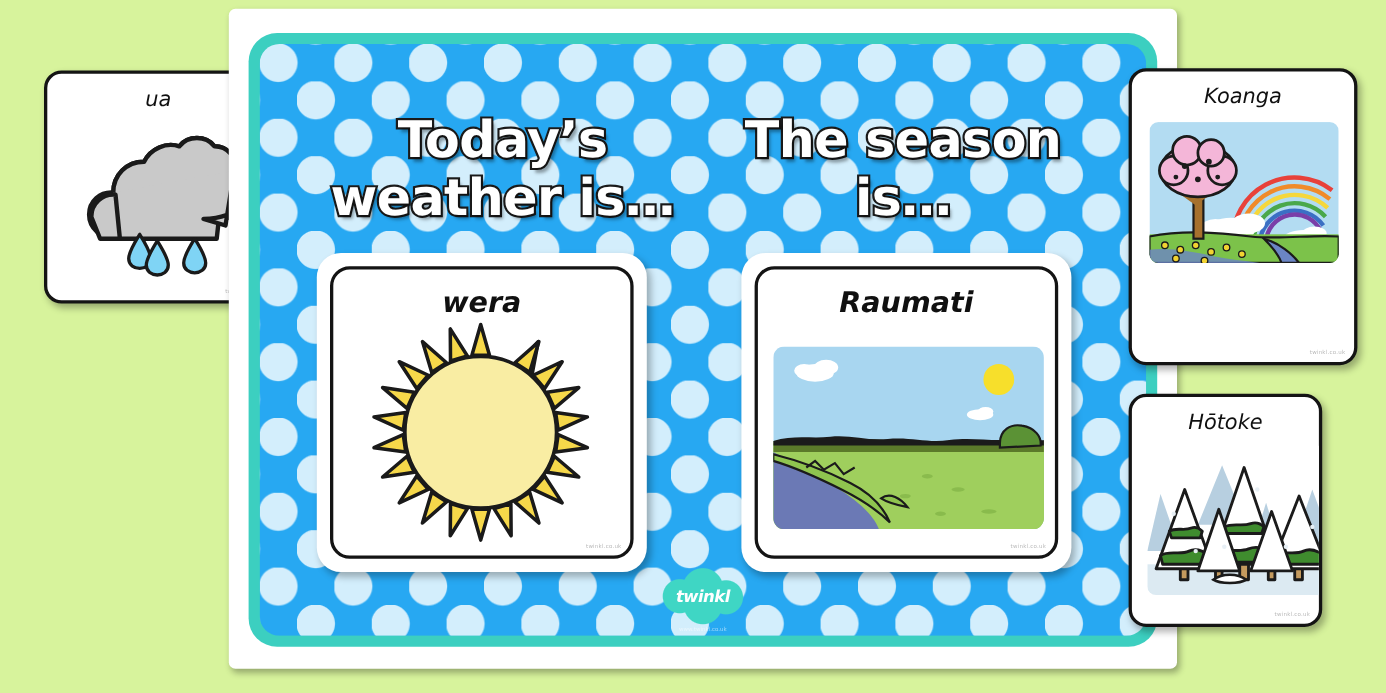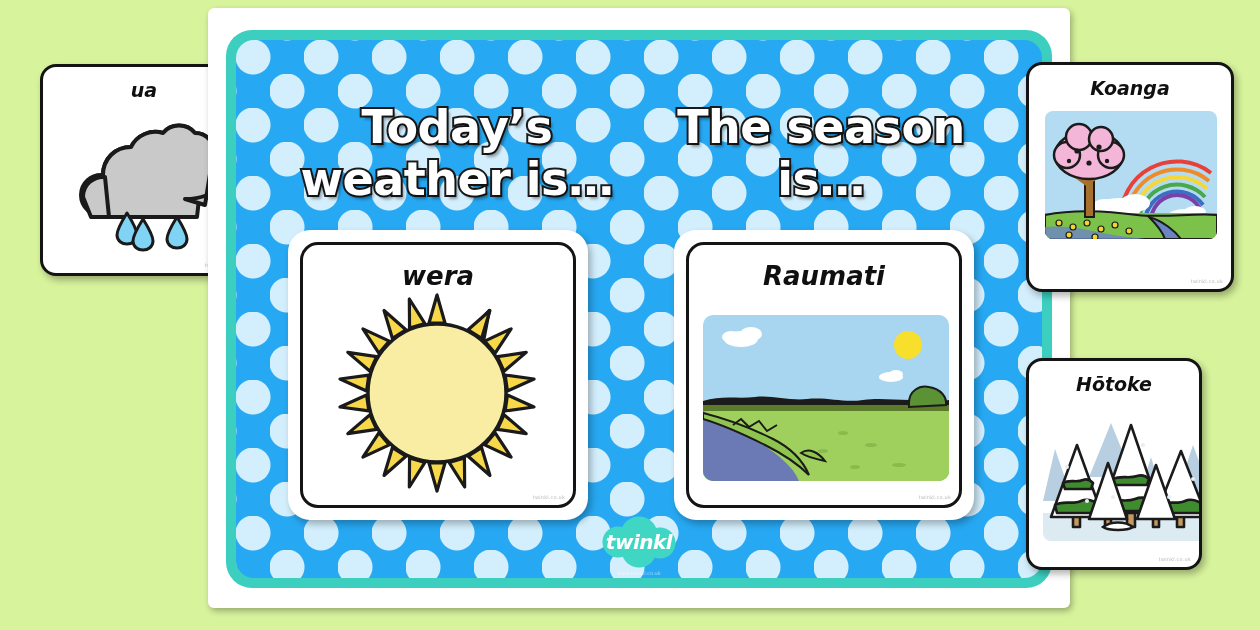--- a/index.html
+++ b/index.html
@@ -123,31 +123,31 @@
   .side-card {
     position: absolute;
     background: #ffffff;
     border: 3px solid #141414;
     border-radius: 16px;
     box-shadow: 3px 4px 7px rgba(0,0,0,0.30);
     overflow: hidden;
   }
   #side-ua      { left: 40px;   top: 64px;  width: 208px; height: 212px; }
   #side-marangi { left: 40px;   top: 360px; width: 208px; height: 212px; }
-  #side-koanga  { left: 1026px; top: 62px;  width: 208px; height: 230px; }
+  #side-koanga  { left: 1026px; top: 62px;  width: 208px; height: 270px; }
   #side-hotoke  { left: 1026px; top: 358px; width: 176px; height: 212px; }
 
   .side-title {
     position: absolute;
     left: 0; right: 0;
     top: 12px;
     text-align: center;
     font-family: "DejaVu Sans", sans-serif;
     font-style: italic;
-    font-weight: bold;
+    font-weight: normal;
     font-size: 19px;
     color: #101010;
     user-select: none;
   }
 
   .art { position: absolute; }
 
   
   #twinkl-logo {
     position: absolute;
@@ -167,21 +167,21 @@
       radial-gradient(circle at 22px 26px, #3fd6c4 15px, rgba(63,214,196,0) 16px),
       radial-gradient(circle at 43px 19px, #3fd6c4 18px, rgba(63,214,196,0) 19px),
       radial-gradient(circle at 64px 27px, #3fd6c4 15px, rgba(63,214,196,0) 16px),
       radial-gradient(circle at 43px 34px, #3fd6c4 17px, rgba(63,214,196,0) 18px);
   }
   #twinkl-text {
     position: relative;
     font-family: "DejaVu Sans", sans-serif;
     font-weight: bold;
     font-style: italic;
-    font-size: 20px;
+    font-size: 15px;
     color: #ffffff;
     letter-spacing: -0.5px;
     user-select: none;
   }
   #twinkl-url {
     position: absolute;
     left: 50%;
     bottom: 2px;
     transform: translateX(-50%);
     font-size: 5px;

